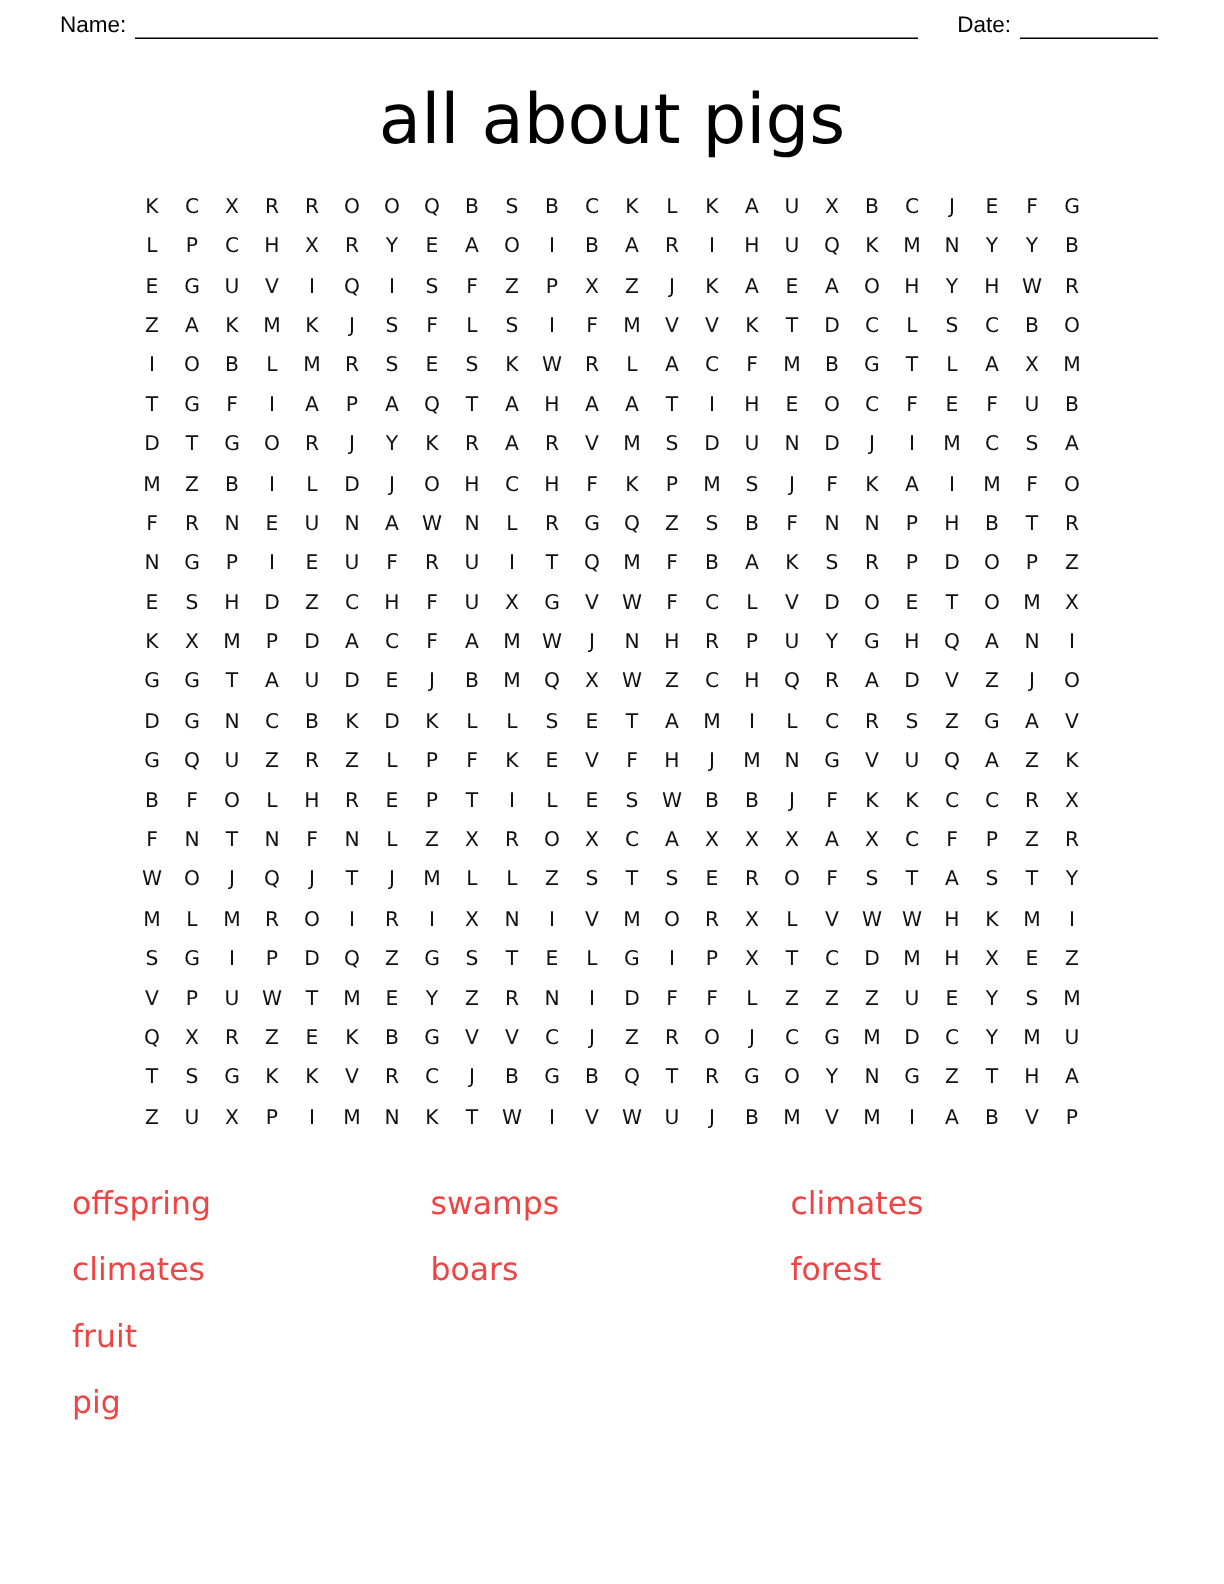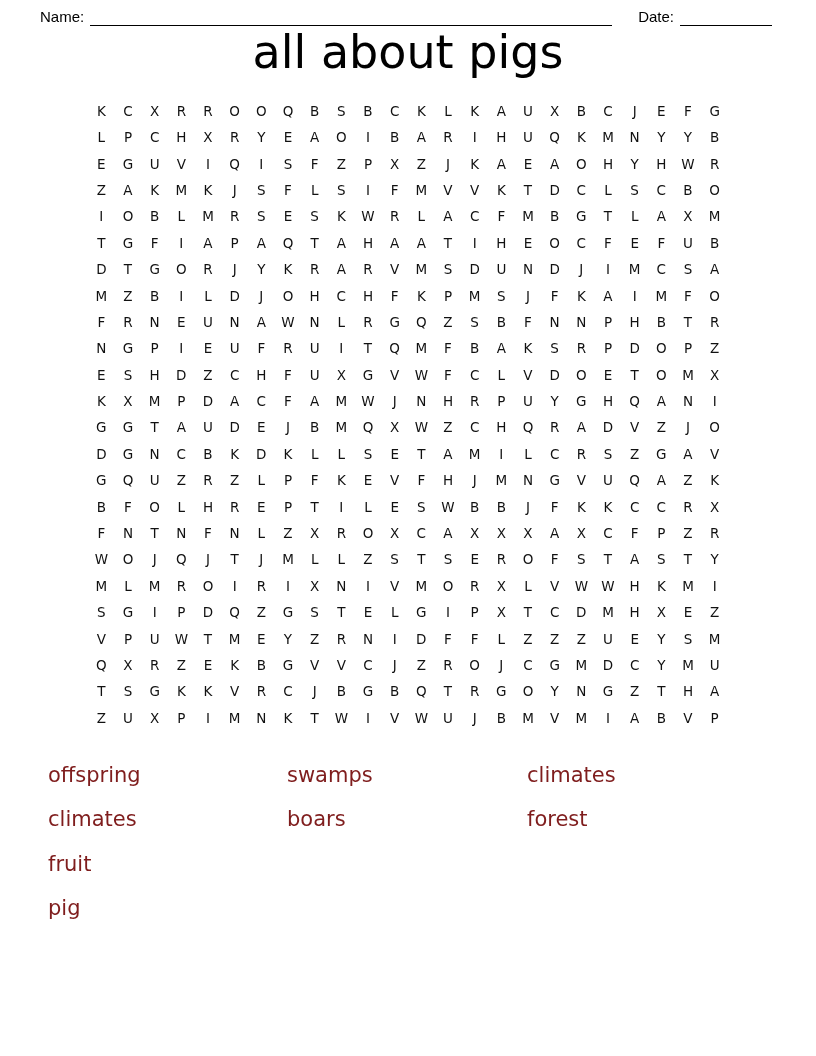--- a/index.html
+++ b/index.html
@@ -24,21 +24,21 @@
   .label { white-space: nowrap; padding-bottom: 1px; }
   .blank { border-bottom: 1px solid #000; height: 15px; }
   .name-blank { flex: 1; margin-left: 6px; margin-right: 26px; }
   .date-blank { width: 92px; margin-left: 6px; }
 
   
   .page-title {
     text-align: center;
     font-size: 46px;
     line-height: 1.1;
-    margin-top: 1px;
+    margin-top: 28px;
     font-weight: 400;
   }
 
   
   .grid {
     width: 640px;
     margin: 20px auto 0 auto;
     display: grid;
     grid-template-columns: repeat(24, 1fr);
     grid-auto-rows: 26.4px;
@@ -55,21 +55,21 @@
   .word-list {
     display: grid;
     grid-template-columns: 239px 240px 1fr;
     padding-left: 48px;
     margin-top: 32px;
   }
   .word-column { display: flex; flex-direction: column; }
   .word-item {
     height: 44.5px;
     font-size: 21px;
-    color: #7f1d1d;
+    color: #ef4444;
     display: flex;
     align-items: flex-start;
   }
 </style>
 </head>
 <body>
 
 <div class="header-row">
   <span class="label">Name:</span>
   <span class="blank name-blank"></span>

